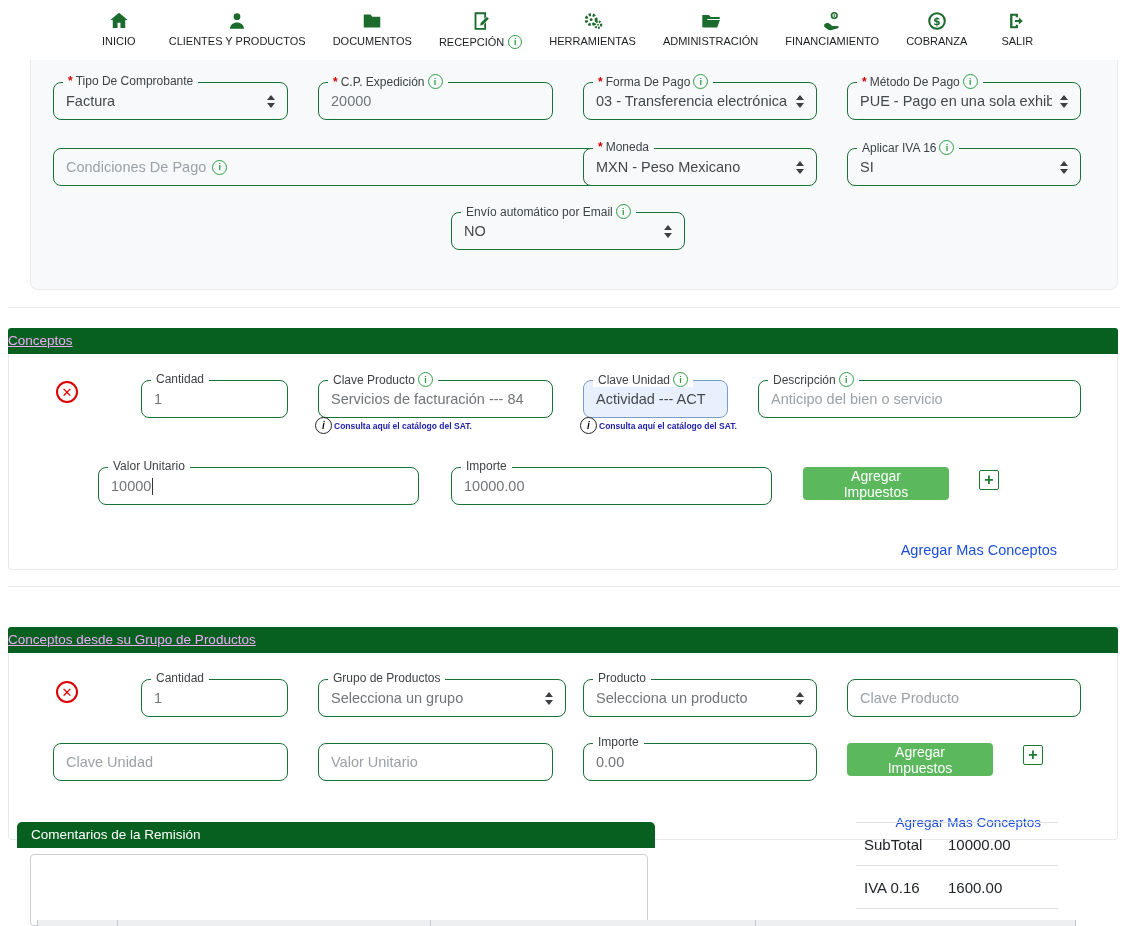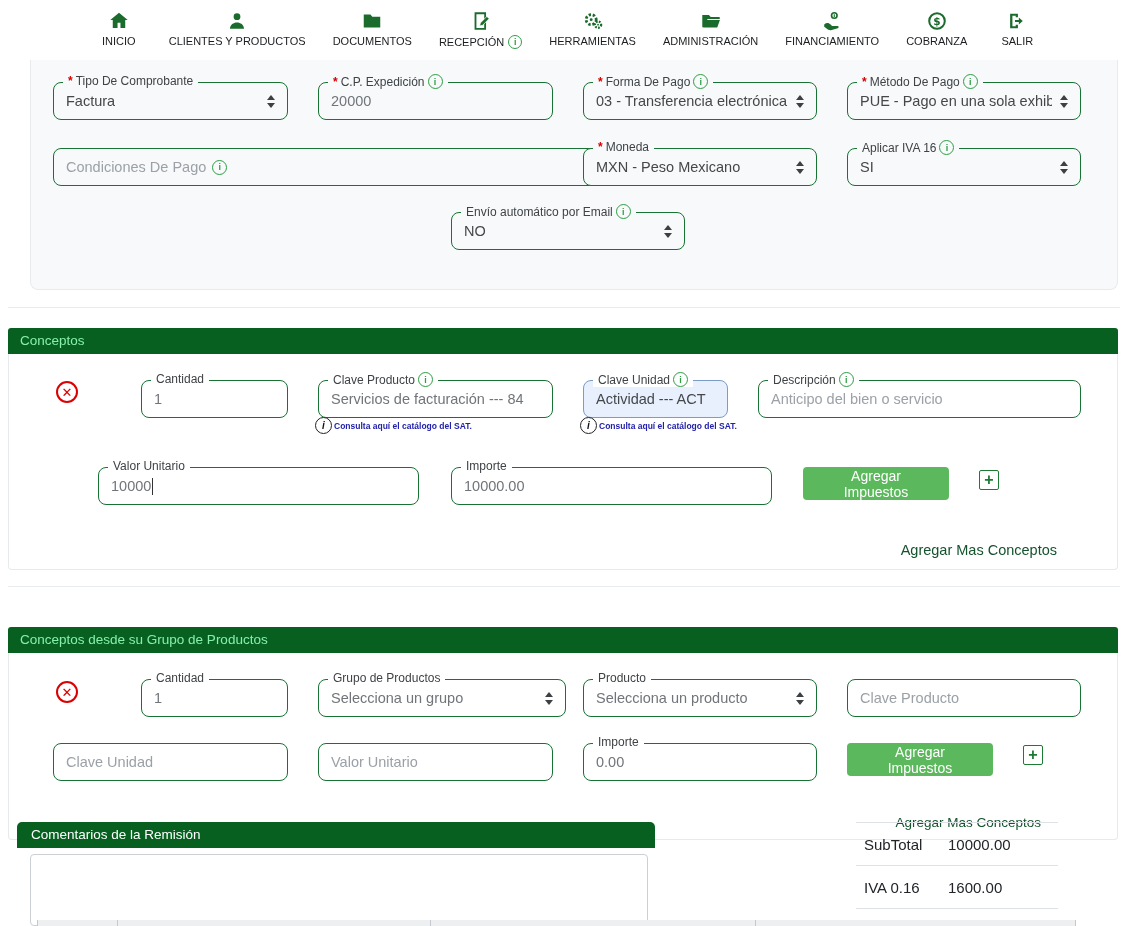--- a/index.html
+++ b/index.html
@@ -8,22 +8,22 @@
   
   .nav{position:absolute;top:0;left:0;width:1136px;height:60px;background:#fff;
        display:flex;justify-content:center;align-items:flex-start;gap:27px;padding-top:10px;box-sizing:border-box;}
   .nav-item{display:flex;flex-direction:column;align-items:center;gap:3px;cursor:pointer;min-width:46px;}
   .nav-item svg{width:22px;height:22px;display:block;}
   .nav-label{font-size:11px;color:#1b1e21;white-space:nowrap;display:flex;align-items:center;gap:4px;}
   
   .panel1{position:absolute;left:30px;top:60px;width:1088px;height:230px;background:#f8f9fa;
           border:1px solid #e8ebee;border-top:none;border-radius:0 0 8px 8px;box-sizing:border-box;}
   .divider{position:absolute;left:8px;width:1112px;height:1px;background:#e9ecef;}
-  .sec-header{position:absolute;left:0;top:0;width:100%;height:26px;background:#07601f;color:#86efac;
-              font-size:13.5px;line-height:26px;padding-left:12px;box-sizing:border-box;border-radius:3px 3px 0 0;}
+  .sec-header{position:absolute;left:0;top:0;width:100%;height:26px;background:#07601f;color:#f0abfc;
+              font-size:13.5px;line-height:26px;padding-left:0;box-sizing:border-box;border-radius:3px 3px 0 0;text-decoration:underline;}
   .sec-panel{position:absolute;left:8px;width:1110px;}
   .sec-body{position:absolute;left:0;top:26px;width:100%;background:#fff;
             border:1px solid #e7eaec;border-top:none;box-sizing:border-box;border-radius:0 0 4px 4px;}
   
   .fld{position:absolute;height:38px;border:1px solid #177233;border-radius:8px;background:#fff;
        display:flex;align-items:center;padding:0 12px;box-sizing:border-box;cursor:text;}
   .panel1 .fld{background:#f8f9fa;}
   .fld .legend{position:absolute;top:-9px;left:9px;font-size:12px;color:#3f4346;background:#fff;
                padding:0 5px;white-space:nowrap;display:flex;align-items:center;gap:3px;line-height:14px;}
   .panel1 .fld .legend{background:#f8f9fa;}
@@ -45,21 +45,21 @@
              font-size:10px;font-weight:bold;align-items:center;justify-content:center;background:#fff;flex:0 0 auto;}
   .sat-link{position:absolute;display:flex;align-items:center;gap:2px;cursor:pointer;}
   .sat-text{font-size:8.5px;font-weight:bold;color:#2222aa;}
   
   .redx{position:absolute;width:22px;height:22px;border:2px solid #dc0000;border-radius:50%;color:#dc0000;
         display:flex;align-items:center;justify-content:center;font-size:13px;font-weight:bold;cursor:pointer;box-sizing:border-box;}
   .btn-green{position:absolute;height:33px;background:#5cb85c;color:#fff;border:none;border-radius:4px;
              font-size:14px;font-family:inherit;cursor:pointer;padding:0 14px;}
   .plus-box{position:absolute;width:20px;height:20px;border:1.5px solid #1d7a33;border-radius:2px;color:#1d7a33;
             display:flex;align-items:center;justify-content:center;font-size:16px;font-weight:bold;cursor:pointer;box-sizing:border-box;line-height:1;}
-  .add-more{position:absolute;font-size:14.5px;color:#14532d;cursor:pointer;white-space:nowrap;}
+  .add-more{position:absolute;font-size:14.5px;color:#1d4ed8;cursor:pointer;white-space:nowrap;}
   .caret{display:inline-block;width:1px;height:17px;background:#333;margin-left:1px;vertical-align:middle;}
   .dropdown{position:absolute;background:#fff;border-radius:4px;box-shadow:0 2px 8px rgba(0,0,0,.18);
             border:1px solid #f0f0f0;display:flex;align-items:center;}
   .dropdown .opt{font-size:12.5px;color:#212529;padding:0 13px;cursor:pointer;}
   
   .com-header{position:absolute;left:17px;top:822px;width:638px;height:26px;background:#07601f;color:#fff;
               font-size:13.5px;line-height:26px;padding-left:14px;box-sizing:border-box;border-radius:5px 5px 0 0;}
   .com-area{position:absolute;left:30px;top:854px;width:618px;height:72px;border:1px solid #cbd0d5;border-radius:4px;
             resize:none;box-sizing:border-box;font-family:inherit;}
   

